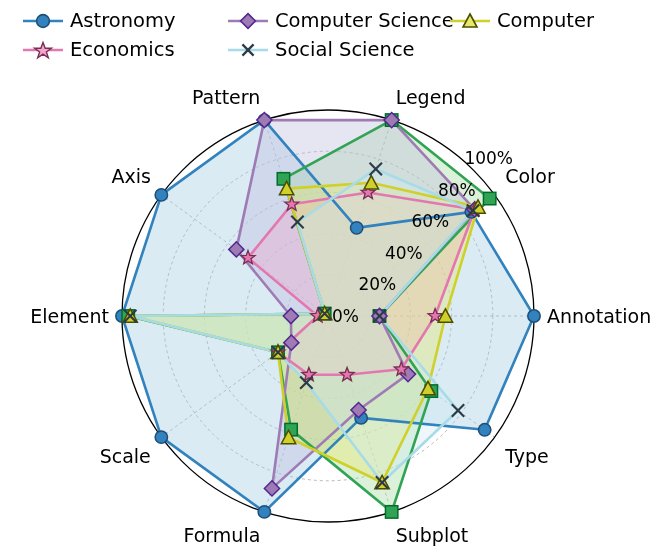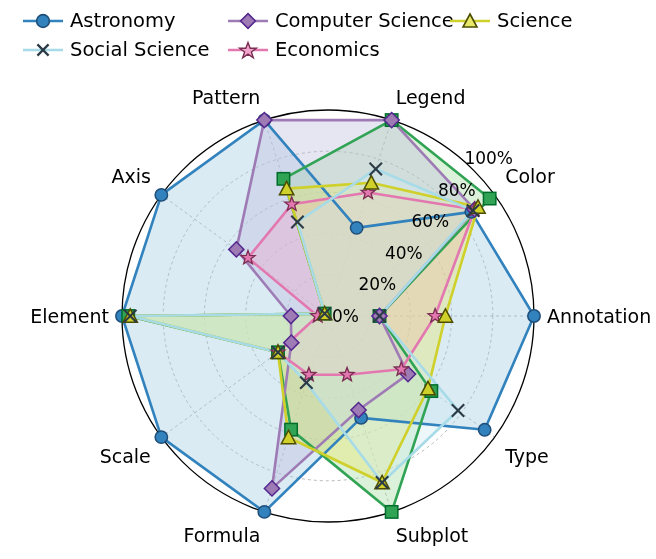--- a/index.html
+++ b/index.html
@@ -85,39 +85,39 @@
         <polygon points="21,2.6 28.4,10 21,17.4 13.6,10" fill="#9e7bb5" stroke="#54278f" stroke-width="1.6"></polygon>
       </svg>
       <span class="legend-label">Computer Science</span>
     </div>
 
     <div class="legend-entry">
       <svg class="legend-key" viewBox="0 0 42 20">
         <line x1="1" y1="10" x2="41" y2="10" stroke="#cfd02a" stroke-width="2.6"></line>
         <polygon points="21,3 28,16 14,16" fill="#e8e86b" stroke="#4d4d00" stroke-width="1.6"></polygon>
       </svg>
-      <span class="legend-label">Science</span>
-    </div>
-
+      <span class="legend-label">Computer</span>
+    </div>
+
+
+    <div class="legend-entry">
+      <svg class="legend-key" viewBox="0 0 42 20">
+        <line x1="1" y1="10" x2="41" y2="10" stroke="#e377b0" stroke-width="2.6"></line>
+        <polygon points="21,2.5 23.2,8.2 29.4,8.2 24.4,11.9 26.3,17.8 21,14.2 15.7,17.8 17.6,11.9 12.6,8.2 18.8,8.2" fill="#f2a6cd" stroke="#7b2d52" stroke-width="1.4"></polygon>
+      </svg>
+      <span class="legend-label">Economics</span>
+    </div>
 
     <div class="legend-entry">
       <svg class="legend-key" viewBox="0 0 42 20">
         <line x1="1" y1="10" x2="41" y2="10" stroke="#a8dbe8" stroke-width="2.6"></line>
         <line x1="15.4" y1="4.4" x2="26.6" y2="15.6" stroke="#2b3a45" stroke-width="2.2"></line>
         <line x1="26.6" y1="4.4" x2="15.4" y2="15.6" stroke="#2b3a45" stroke-width="2.2"></line>
       </svg>
       <span class="legend-label">Social Science</span>
-    </div>
-
-    <div class="legend-entry">
-      <svg class="legend-key" viewBox="0 0 42 20">
-        <line x1="1" y1="10" x2="41" y2="10" stroke="#e377b0" stroke-width="2.6"></line>
-        <polygon points="21,2.5 23.2,8.2 29.4,8.2 24.4,11.9 26.3,17.8 21,14.2 15.7,17.8 17.6,11.9 12.6,8.2 18.8,8.2" fill="#f2a6cd" stroke="#7b2d52" stroke-width="1.4"></polygon>
-      </svg>
-      <span class="legend-label">Economics</span>
     </div>
   </div>
 
   <svg class="plot" width="656" height="559" viewBox="0 0 656 559">
     <g>
       <g id="grid-circles">
           <circle cx="328" cy="316" r="41.2" fill="none" stroke="#b0b0b0" stroke-width="0.9" stroke-dasharray="3 3"></circle>
           <circle cx="328" cy="316" r="82.4" fill="none" stroke="#b0b0b0" stroke-width="0.9" stroke-dasharray="3 3"></circle>
           <circle cx="328" cy="316" r="123.6" fill="none" stroke="#b0b0b0" stroke-width="0.9" stroke-dasharray="3 3"></circle>
           <circle cx="328" cy="316" r="164.8" fill="none" stroke="#b0b0b0" stroke-width="0.9" stroke-dasharray="3 3"></circle>

